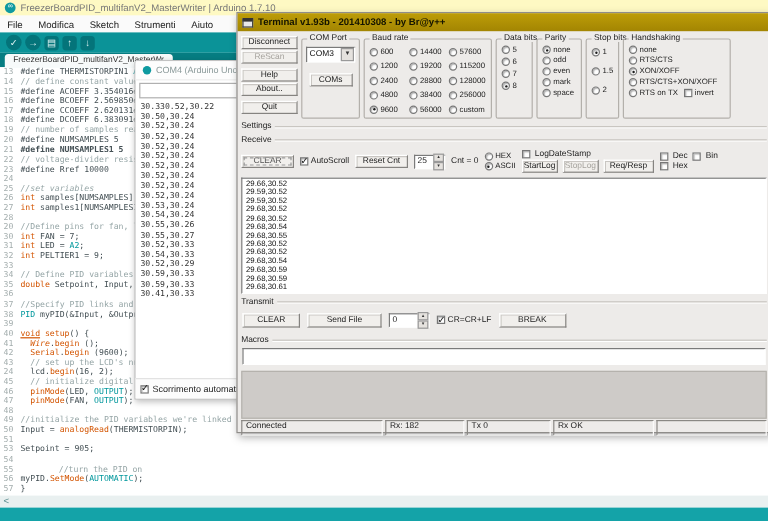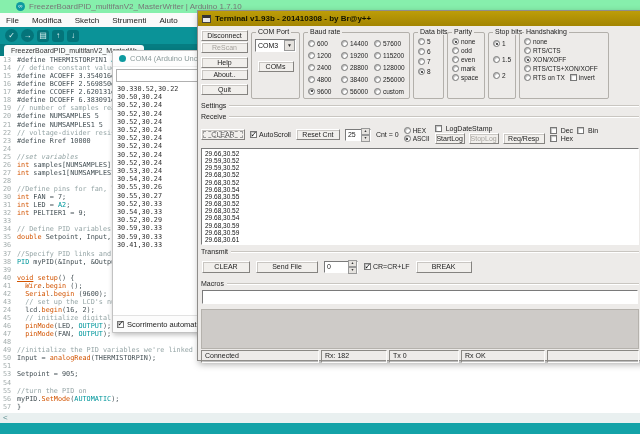--- a/index.html
+++ b/index.html
@@ -1,21 +1,21 @@
 <!DOCTYPE html>
 <html><head>
 <meta charset="utf-8">
 <style>
   html,body{margin:0;padding:0;background:#ddd;}
   .screen{position:relative;width:640px;height:434px;background:#fff;overflow:hidden;
           font-family:"Liberation Sans",sans-serif;-webkit-font-smoothing:antialiased;}
 
   
   .ard{position:absolute;inset:0;background:#fff;}
-  .ard-title{height:13px;display:flex;align-items:center;gap:4px;padding-left:16px;background:#86efac;
+  .ard-title{height:13px;display:flex;align-items:center;gap:4px;padding-left:4px;background:#fef9c3;
              font-size:8px;color:#777;}
   .ard-icon{width:9px;height:9px;border-radius:50%;background:#0e9aa0;color:#fff;font-size:6px;
             line-height:9px;text-align:center;flex:0 0 9px;}
   .ard-menu{height:14px;display:flex;align-items:center;gap:13px;padding-left:6px;font-size:8px;
             color:#222;background:#fafafa;}
   .menu-item{cursor:default;}
   .ard-toolbar{height:17px;background:#0b9398;display:flex;align-items:center;gap:3px;padding-left:5px;}
   .tb-round{width:13px;height:13px;border-radius:50%;background:#04747a;color:#dff3f3;font-size:8px;
             line-height:13px;text-align:center;}
   .tb-square{width:12px;height:12px;border-radius:3px;background:#04747a;color:#dff3f3;font-size:8px;
@@ -161,21 +161,21 @@
     <div class="ard-editor">
       <div>
           <div class="code-line"><span class="line-num">13</span><span class="line-text"><span style="color: rgb(67, 79, 84);">#define THERMISTORPIN1 </span><span style="color: rgb(0, 151, 156);">A1</span></span></div>
           <div class="code-line"><span class="line-num">14</span><span class="line-text"><span style="color: rgb(149, 165, 166);">// define constant values of s</span></span></div>
           <div class="code-line"><span class="line-num">15</span><span class="line-text"><span style="color: rgb(67, 79, 84);">#define ACOEFF 3.354016e-3</span></span></div>
           <div class="code-line"><span class="line-num">16</span><span class="line-text"><span style="color: rgb(67, 79, 84);">#define BCOEFF 2.569850e-4</span></span></div>
           <div class="code-line"><span class="line-num">17</span><span class="line-text"><span style="color: rgb(67, 79, 84);">#define CCOEFF 2.620131e-6</span></span></div>
           <div class="code-line"><span class="line-num">18</span><span class="line-text"><span style="color: rgb(67, 79, 84);">#define DCOEFF 6.383091e-8</span></span></div>
           <div class="code-line"><span class="line-num">19</span><span class="line-text"><span style="color: rgb(149, 165, 166);">// number of samples readings</span></span></div>
           <div class="code-line"><span class="line-num">20</span><span class="line-text"><span style="color: rgb(67, 79, 84);">#define NUMSAMPLES 5</span></span></div>
-          <div class="code-line"><span class="line-num">21</span><span class="line-text"><span style="color: rgb(67, 79, 84);">#define NUMSAMPLES1 5</span></span></div>
+          <div class="code-line"><span class="line-num">21</span><span class="line-text"><span style="color: rgb(67, 79, 84); font-weight: bold;">#define NUMSAMPLES1 5</span></span></div>
           <div class="code-line"><span class="line-num">22</span><span class="line-text"><span style="color: rgb(149, 165, 166);">// voltage-divider resistance</span></span></div>
           <div class="code-line"><span class="line-num">23</span><span class="line-text"><span style="color: rgb(67, 79, 84);">#define Rref 10000</span></span></div>
           <div class="code-line"><span class="line-num">24</span><span class="line-text"></span></div>
           <div class="code-line"><span class="line-num">25</span><span class="line-text"><span style="color: rgb(149, 165, 166); font-style: italic;">//set variables</span></span></div>
           <div class="code-line"><span class="line-num">26</span><span class="line-text"><span style="color: rgb(211, 84, 0);">int</span><span style="color: rgb(67, 79, 84);"> samples[NUMSAMPLES];</span></span></div>
           <div class="code-line"><span class="line-num">27</span><span class="line-text"><span style="color: rgb(211, 84, 0);">int</span><span style="color: rgb(67, 79, 84);"> samples1[NUMSAMPLES1];</span></span></div>
           <div class="code-line"><span class="line-num">28</span><span class="line-text"></span></div>
           <div class="code-line"><span class="line-num">20</span><span class="line-text"><span style="color: rgb(149, 165, 166);">//Define pins for fan, led an</span></span></div>
           <div class="code-line"><span class="line-num">30</span><span class="line-text"><span style="color: rgb(211, 84, 0);">int</span><span style="color: rgb(67, 79, 84);"> FAN = 7;</span></span></div>
           <div class="code-line"><span class="line-num">31</span><span class="line-text"><span style="color: rgb(211, 84, 0);">int</span><span style="color: rgb(67, 79, 84);"> LED = </span><span style="color: rgb(0, 151, 156);">A2</span><span style="color: rgb(67, 79, 84);">;</span></span></div>
@@ -194,21 +194,21 @@
           <div class="code-line"><span class="line-num">24</span><span class="line-text"><span style="color: rgb(67, 79, 84);">  lcd.</span><span style="color: rgb(211, 84, 0);">begin</span><span style="color: rgb(67, 79, 84);">(16, 2);</span></span></div>
           <div class="code-line"><span class="line-num">45</span><span class="line-text"><span style="color: rgb(149, 165, 166);">  // initialize digital pins</span></span></div>
           <div class="code-line"><span class="line-num">46</span><span class="line-text"><span style="color: rgb(67, 79, 84);">  </span><span style="color: rgb(211, 84, 0);">pinMode</span><span style="color: rgb(67, 79, 84);">(LED, </span><span style="color: rgb(0, 151, 156);">OUTPUT</span><span style="color: rgb(67, 79, 84);">);</span></span></div>
           <div class="code-line"><span class="line-num">47</span><span class="line-text"><span style="color: rgb(67, 79, 84);">  </span><span style="color: rgb(211, 84, 0);">pinMode</span><span style="color: rgb(67, 79, 84);">(FAN, </span><span style="color: rgb(0, 151, 156);">OUTPUT</span><span style="color: rgb(67, 79, 84);">);</span></span></div>
           <div class="code-line"><span class="line-num">48</span><span class="line-text"></span></div>
           <div class="code-line"><span class="line-num">49</span><span class="line-text"><span style="color: rgb(149, 165, 166);">//initialize the PID variables we're linked to</span></span></div>
           <div class="code-line"><span class="line-num">50</span><span class="line-text"><span style="color: rgb(67, 79, 84);">Input = </span><span style="color: rgb(211, 84, 0);">analogRead</span><span style="color: rgb(67, 79, 84);">(THERMISTORPIN);</span></span></div>
           <div class="code-line"><span class="line-num">51</span><span class="line-text"></span></div>
           <div class="code-line"><span class="line-num">53</span><span class="line-text"><span style="color: rgb(67, 79, 84);">Setpoint = 905;</span></span></div>
           <div class="code-line"><span class="line-num">54</span><span class="line-text"></span></div>
-          <div class="code-line"><span class="line-num">55</span><span class="line-text"><span style="color: rgb(149, 165, 166);">//turn the PID on</span></span></div>
+          <div class="code-line"><span class="line-num">55</span><span class="line-text"><span style="color: rgb(149, 165, 166); margin-left: 32px;">//turn the PID on</span></span></div>
           <div class="code-line"><span class="line-num">56</span><span class="line-text"><span style="color: rgb(67, 79, 84);">myPID.</span><span style="color: rgb(211, 84, 0);">SetMode</span><span style="color: rgb(67, 79, 84);">(</span><span style="color: rgb(0, 151, 156);">AUTOMATIC</span><span style="color: rgb(67, 79, 84);">);</span></span></div>
           <div class="code-line"><span class="line-num">57</span><span class="line-text"><span style="color: rgb(67, 79, 84);">}</span></span></div>
         </div>
     </div>
     <div class="ard-hscroll">
       <span>&lt;</span>
     </div>
     <div class="ard-status"></div>
   </div>
 

